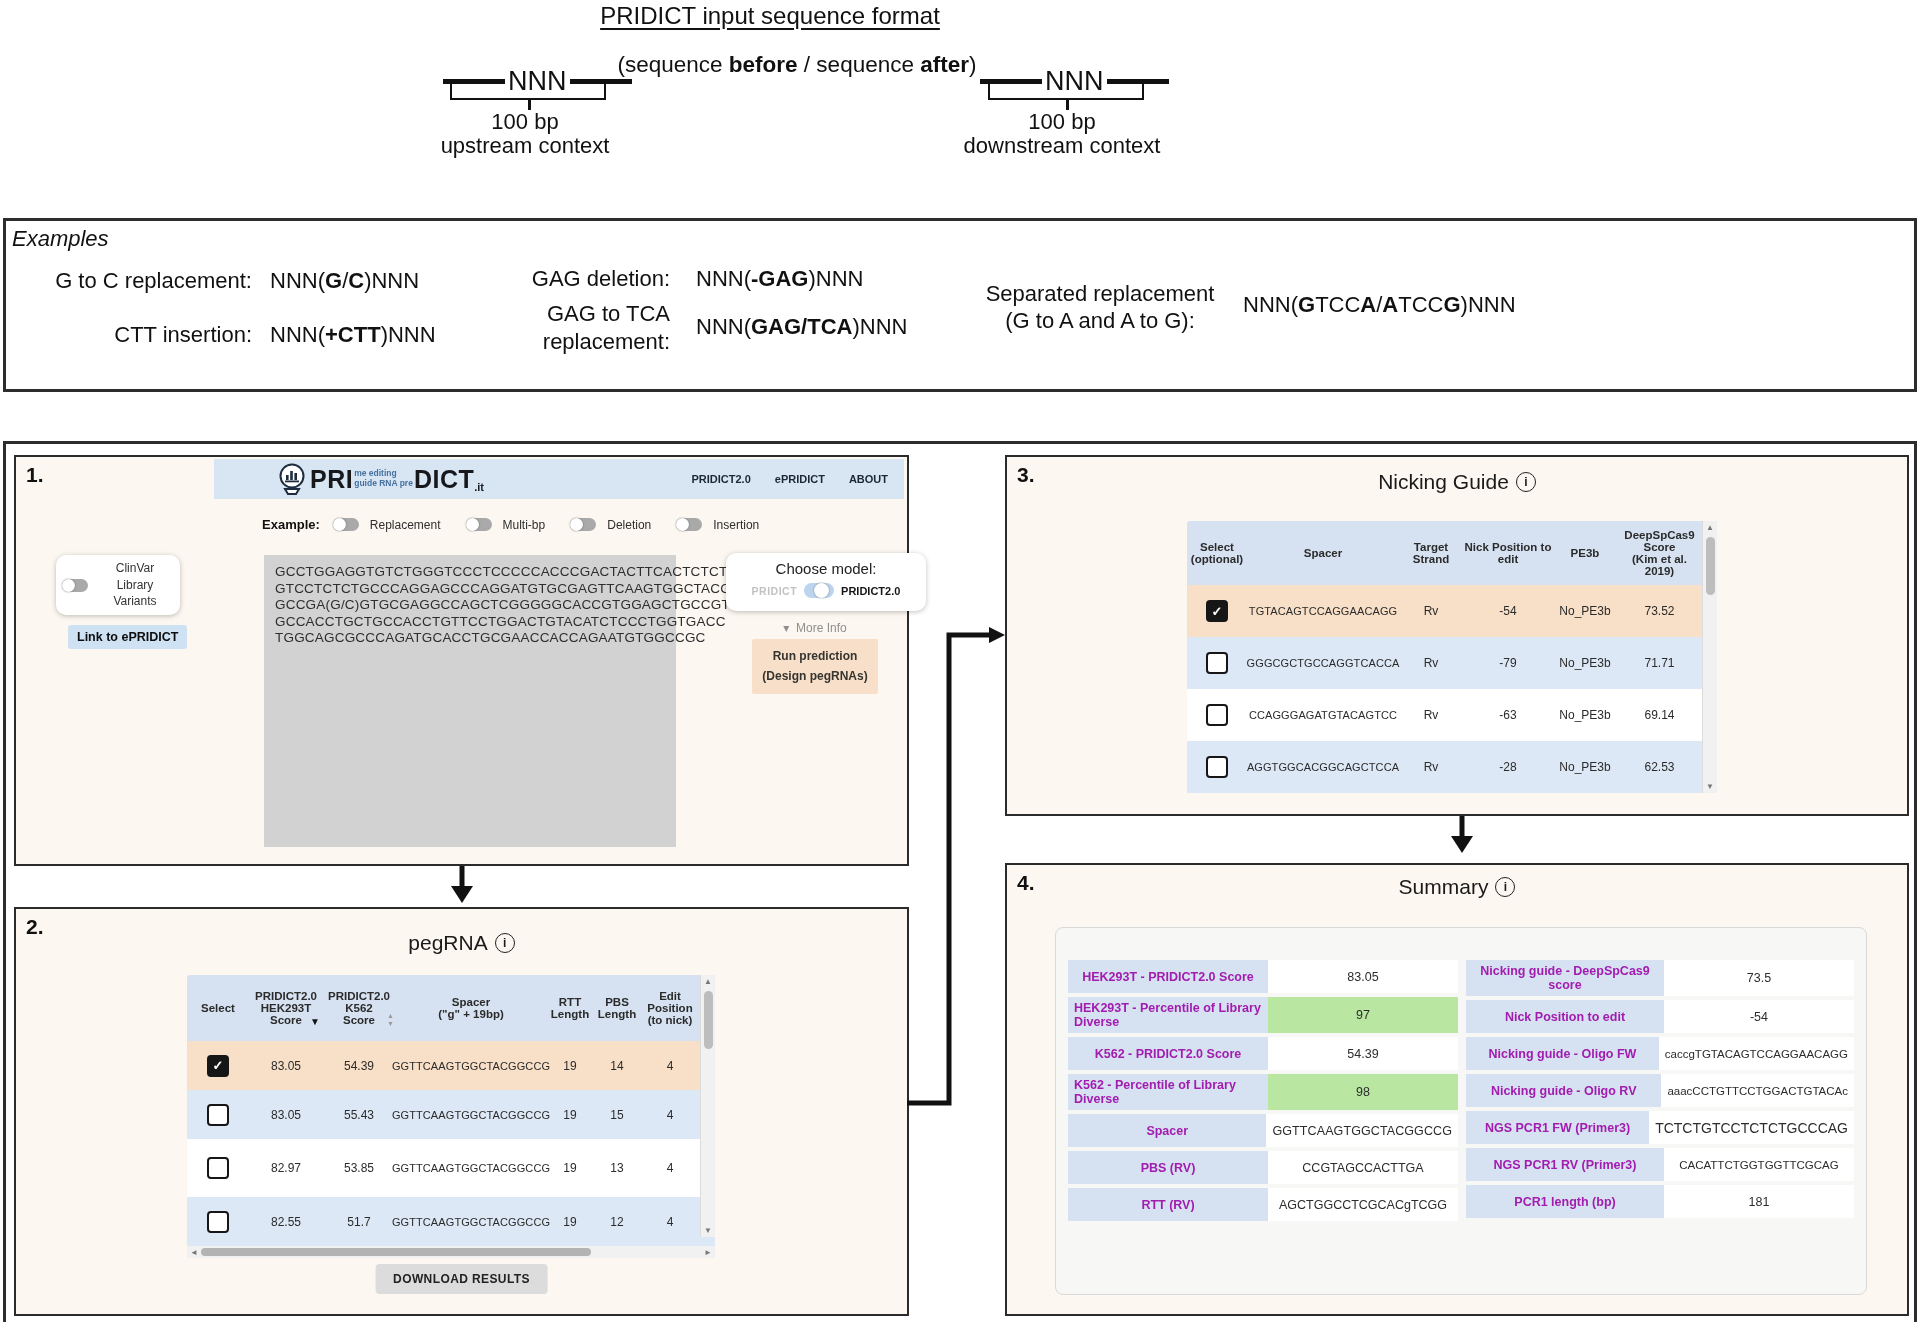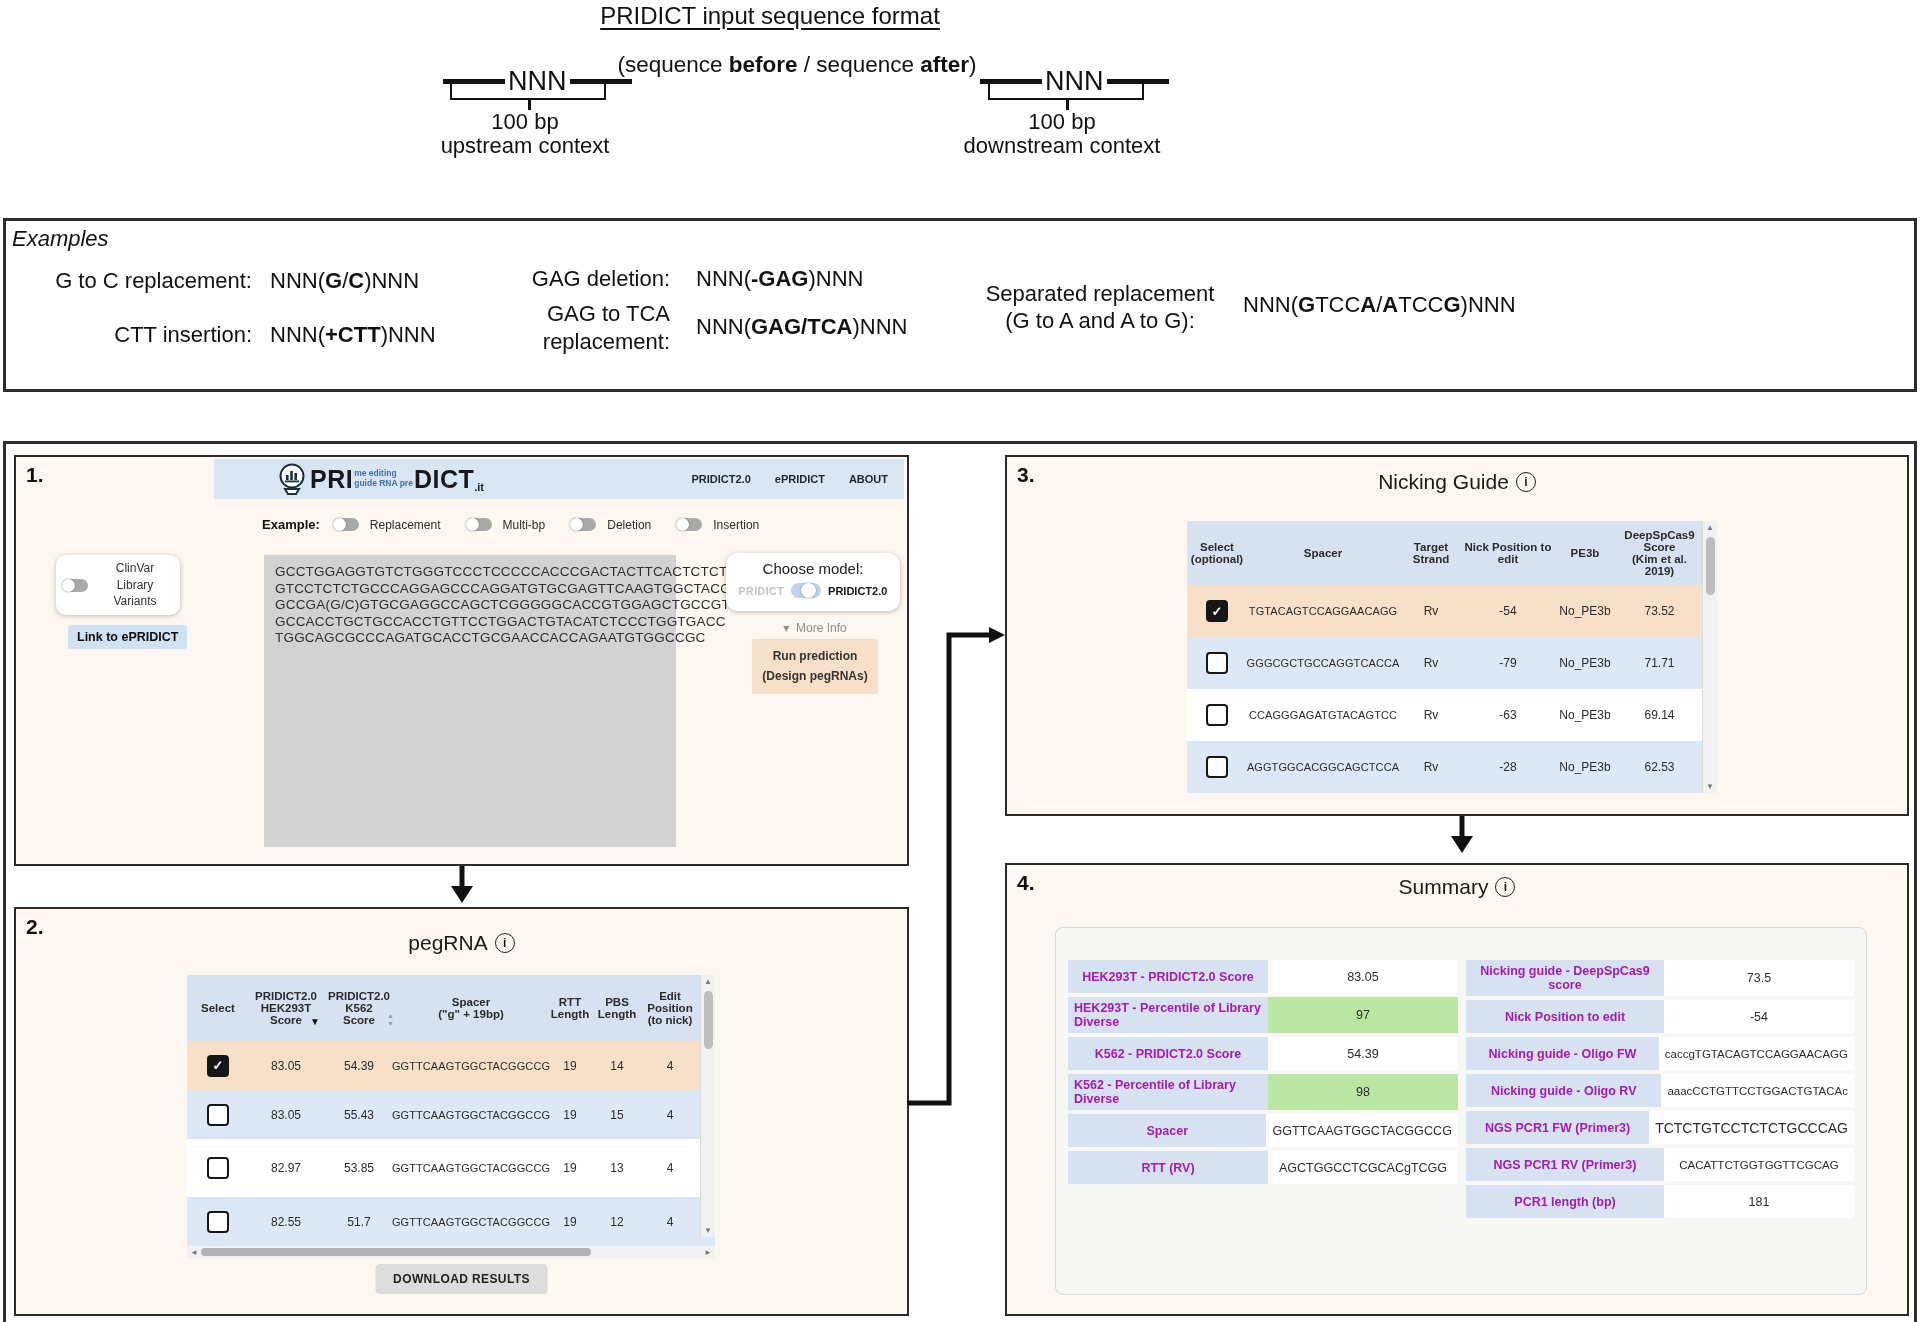--- a/index.html
+++ b/index.html
@@ -56,21 +56,21 @@
   .example-label{font-size:13px;font-weight:800;color:#111;margin-right:2px;}
   .card{position:absolute;background:#fff;border-radius:10px;box-shadow:0 1px 5px rgba(0,0,0,.25);}
   .clinvar-card{left:40px;top:98px;width:112px;height:60px;display:flex;align-items:center;gap:8px;
                 padding:0 6px;}
   .clinvar-text{font-size:12px;color:#333;line-height:1.4;text-align:center;flex:1;}
   .link-btn{position:absolute;left:52px;top:168px;background:#cfe2f4;border-radius:3px;
             padding:5px 9px;font-size:12.5px;font-weight:800;color:#0d0d0d;}
   .seq-area{position:absolute;left:248px;top:98px;width:412px;height:292px;background:#d2d2d2;
             padding:9px 11px;box-sizing:border-box;font-size:13.5px;line-height:16.5px;
             color:#2e2e2e;white-space:pre-line;letter-spacing:.2px;}
-  .model-card{left:710px;top:96px;width:174px;height:58px;border-radius:12px;}
+  .model-card{left:710px;top:96px;width:200px;height:58px;}
   .model-title{text-align:center;font-size:15px;color:#222;margin-top:7px;}
   .model-row{display:flex;align-items:center;justify-content:center;gap:7px;margin-top:6px;}
   .model-off{font-size:10.5px;font-weight:700;color:#c2c2c2;letter-spacing:.5px;}
   .model-on{font-size:11px;font-weight:800;color:#161616;}
   .more-info{position:absolute;left:710px;top:164px;width:178px;text-align:center;font-size:12px;color:#8f8f8f;}
   .run-btn{position:absolute;left:736px;top:182px;width:126px;background:#f8dfc9;border-radius:2px;
            padding:7px 0;text-align:center;font-size:12px;font-weight:700;color:#35342f;line-height:1.7;}
 
   
   .tbl{position:absolute;}
@@ -456,20 +456,24 @@
         </div>
         <div class="srow">
           <div class="slabel la" style="width:200px;">K562 - Percentile of Library Diverse</div>
           <div class="svalue green">98</div>
         </div>
         <div class="srow">
           <div class="slabel" style="width:200px;">Spacer</div>
           <div class="svalue seqfont">GGTTCAAGTGGCTACGGCCG</div>
         </div>
         <div class="srow">
+          <div class="slabel" style="width:200px;">PBS (RV)</div>
+          <div class="svalue">CCGTAGCCACTTGA</div>
+        </div>
+        <div class="srow">
           <div class="slabel" style="width:200px;">RTT (RV)</div>
           <div class="svalue">AGCTGGCCTCGCACgTCGG</div>
         </div>
       </div>
 
       <div class="sum-table" style="left:410px;width:388px;">
         <div class="srow">
           <div class="slabel" style="width:198px;">Nicking guide - DeepSpCas9 score</div>
           <div class="svalue">73.5</div>
         </div>

